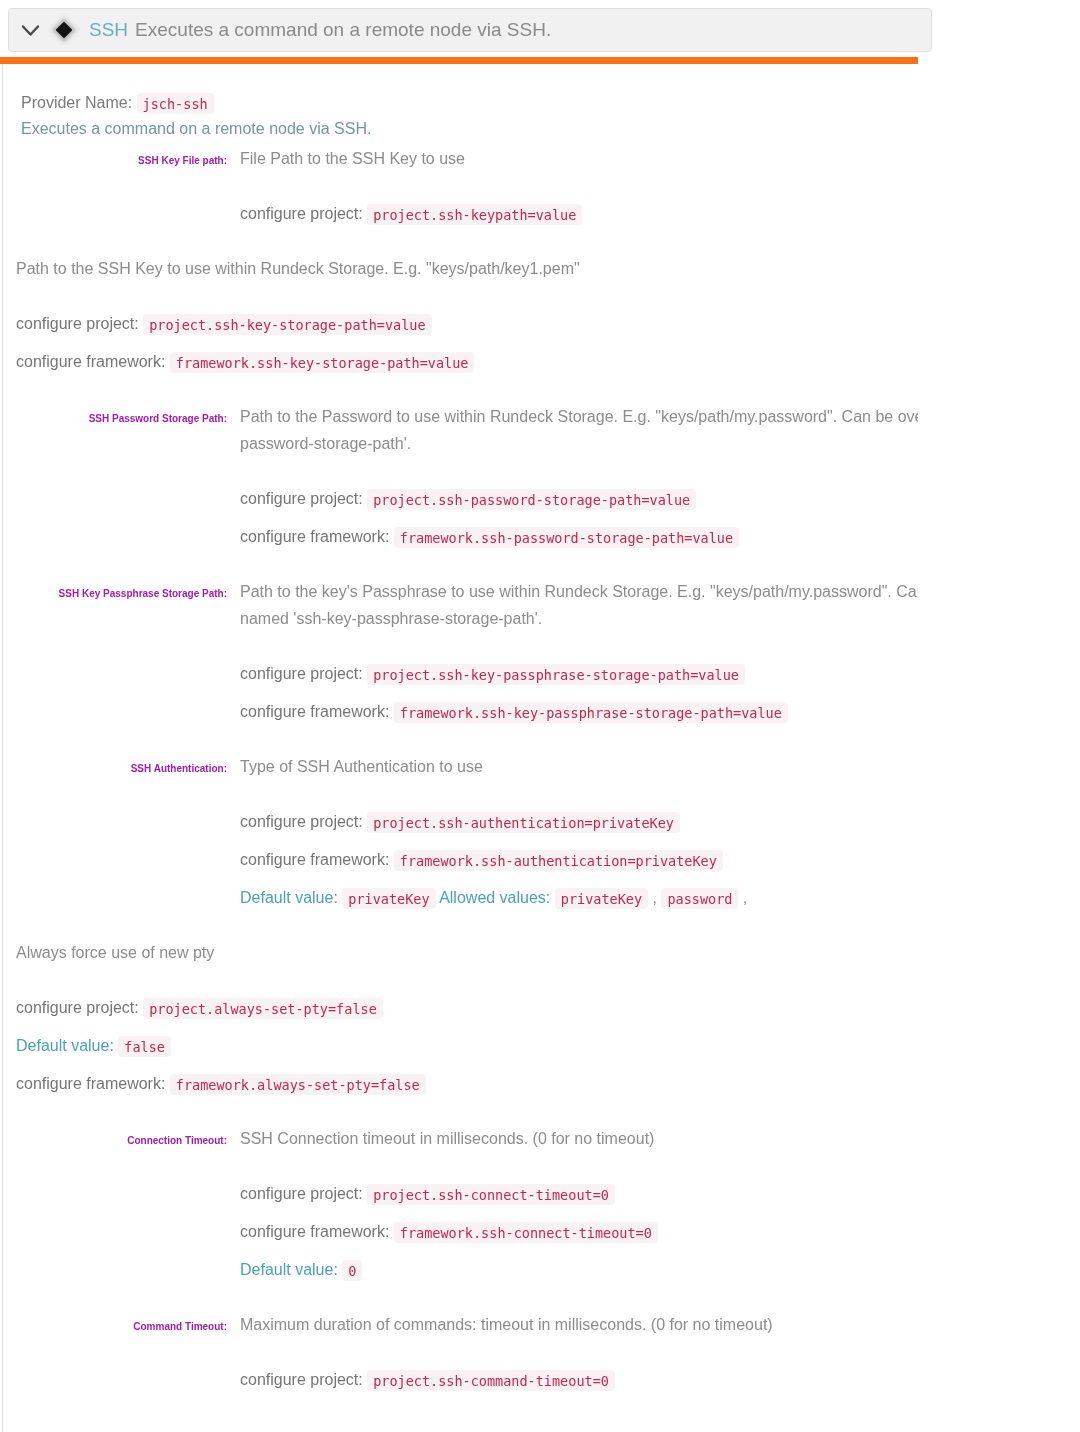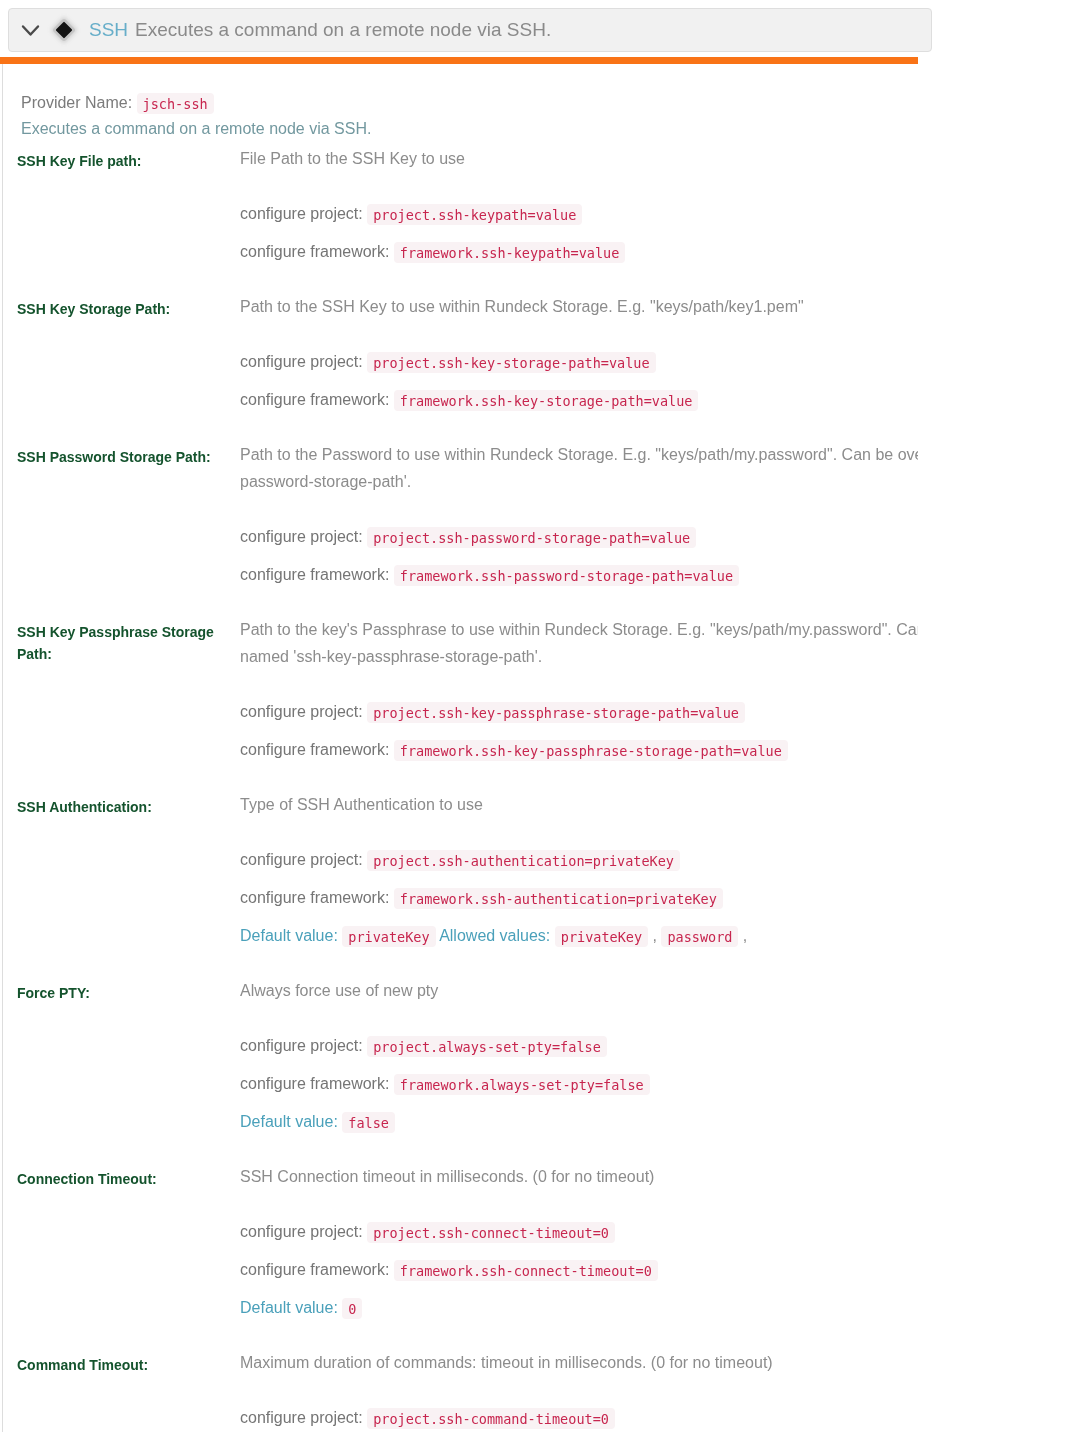--- a/index.html
+++ b/index.html
@@ -65,23 +65,24 @@
     white-space: nowrap;
   }
 
   
   .prop-row { display: flex; margin-bottom: 17px; }
   .prop-label {
     width: 210px;
     min-width: 210px;
     padding-left: 14px;
     padding-top: 5px;
+    text-align: right;
     font-weight: bold;
-    font-size: 14px;
-    color: #14532d;
+    font-size: 10px;
+    color: #a21caf;
     line-height: 22px;
   }
   .prop-content { margin-left: 13px; flex: 1; min-width: 0; }
   .prop-desc { font-size: 16px; color: #8c8c8c; line-height: 27px; margin-bottom: 28px; }
   .desc-line { white-space: nowrap; overflow: hidden; }
   .cfg-line { font-size: 16px; color: #757575; line-height: 27px; margin-bottom: 10px; white-space: nowrap; }
   .info-label { color: #4aa0ba; }
   .comma { color: #8c8c8c; }
 </style>
 </head>
@@ -113,30 +114,25 @@
   <div class="prop-row">
     <div class="prop-label">SSH Key File path:</div>
     <div class="prop-content">
       <div class="prop-desc">
                 <div class="desc-line">File Path to the SSH Key to use</div>
               </div>
       <div class="cfg-line">
         <span class="cfg-label">configure project:</span>
         <code class="inline-code">project.ssh-keypath=value</code>
       </div>
-      <div class="cfg-line">
-        <span class="cfg-label">configure framework:</span>
-        <code class="inline-code">framework.ssh-keypath=value</code>
-      </div>
-
-    </div>
-  </div>
-
-  <div class="prop-row">
-    <div class="prop-label">SSH Key Storage Path:</div>
+
+    </div>
+  </div>
+
+  <div class="prop-row">
     <div class="prop-content">
       <div class="prop-desc">
                 <div class="desc-line">Path to the SSH Key to use within Rundeck Storage. E.g. "keys/path/key1.pem"</div>
               </div>
       <div class="cfg-line">
         <span class="cfg-label">configure project:</span>
         <code class="inline-code">project.ssh-key-storage-path=value</code>
       </div>
       <div class="cfg-line">
         <span class="cfg-label">configure framework:</span>
@@ -196,34 +192,33 @@
       </div>
       <div class="cfg-line">
         <span class="cfg-label">configure framework:</span>
         <code class="inline-code">framework.ssh-authentication=privateKey</code>
       </div>
       <div class="cfg-line default-line"><span class="info-label">Default value:</span> <code class="inline-code">privateKey</code> <span class="info-label">Allowed values:</span> <code class="inline-code">privateKey</code><span class="comma"> ,</span> <code class="inline-code">password</code><span class="comma"> ,</span></div>
     </div>
   </div>
 
   <div class="prop-row">
-    <div class="prop-label">Force PTY:</div>
     <div class="prop-content">
       <div class="prop-desc">
                 <div class="desc-line">Always force use of new pty</div>
               </div>
       <div class="cfg-line">
         <span class="cfg-label">configure project:</span>
         <code class="inline-code">project.always-set-pty=false</code>
       </div>
+      <div class="cfg-line default-line"><span class="info-label">Default value:</span> <code class="inline-code">false</code></div>
       <div class="cfg-line">
         <span class="cfg-label">configure framework:</span>
         <code class="inline-code">framework.always-set-pty=false</code>
       </div>
-      <div class="cfg-line default-line"><span class="info-label">Default value:</span> <code class="inline-code">false</code></div>
     </div>
   </div>
 
   <div class="prop-row">
     <div class="prop-label">Connection Timeout:</div>
     <div class="prop-content">
       <div class="prop-desc">
                 <div class="desc-line">SSH Connection timeout in milliseconds. (0 for no timeout)</div>
               </div>
       <div class="cfg-line">

